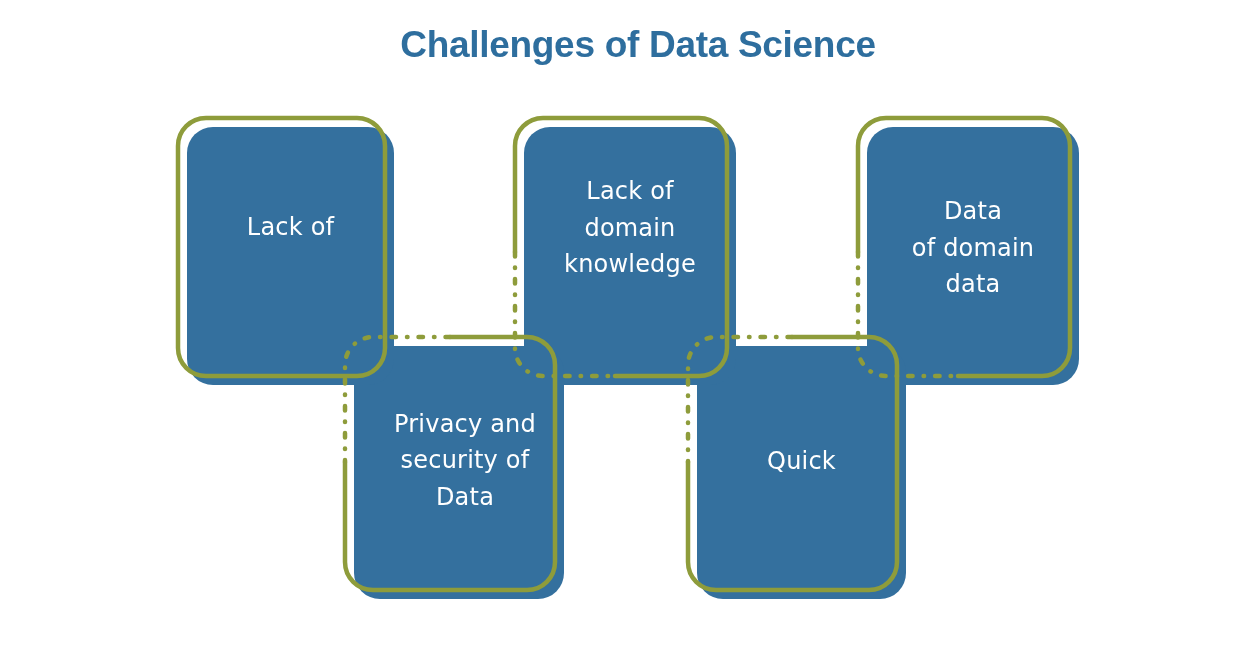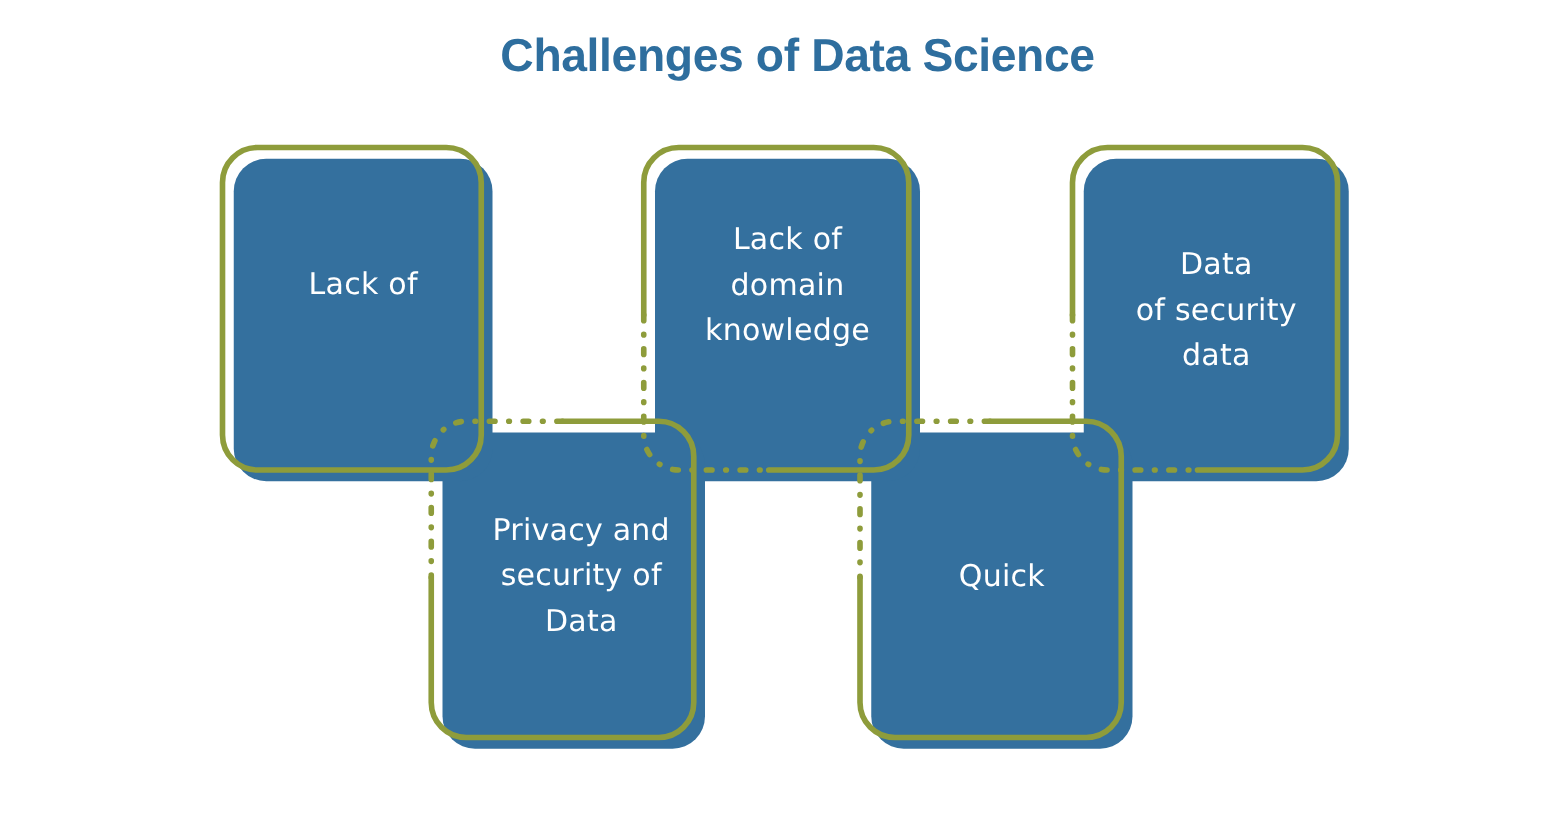--- a/index.html
+++ b/index.html
@@ -96,21 +96,21 @@
   </div>
 
   <div class="label label-2">
     <div>Lack of</div>
     <div>domain</div>
     <div>knowledge</div>
   </div>
 
   <div class="label label-3">
     <div>Data</div>
-    <div>of security</div>
+    <div>of domain</div>
     <div>data</div>
   </div>
 
   <div class="label label-4">
     <div>Privacy and</div>
     <div>security of</div>
     <div>Data</div>
   </div>
 
   <div class="label label-5">

